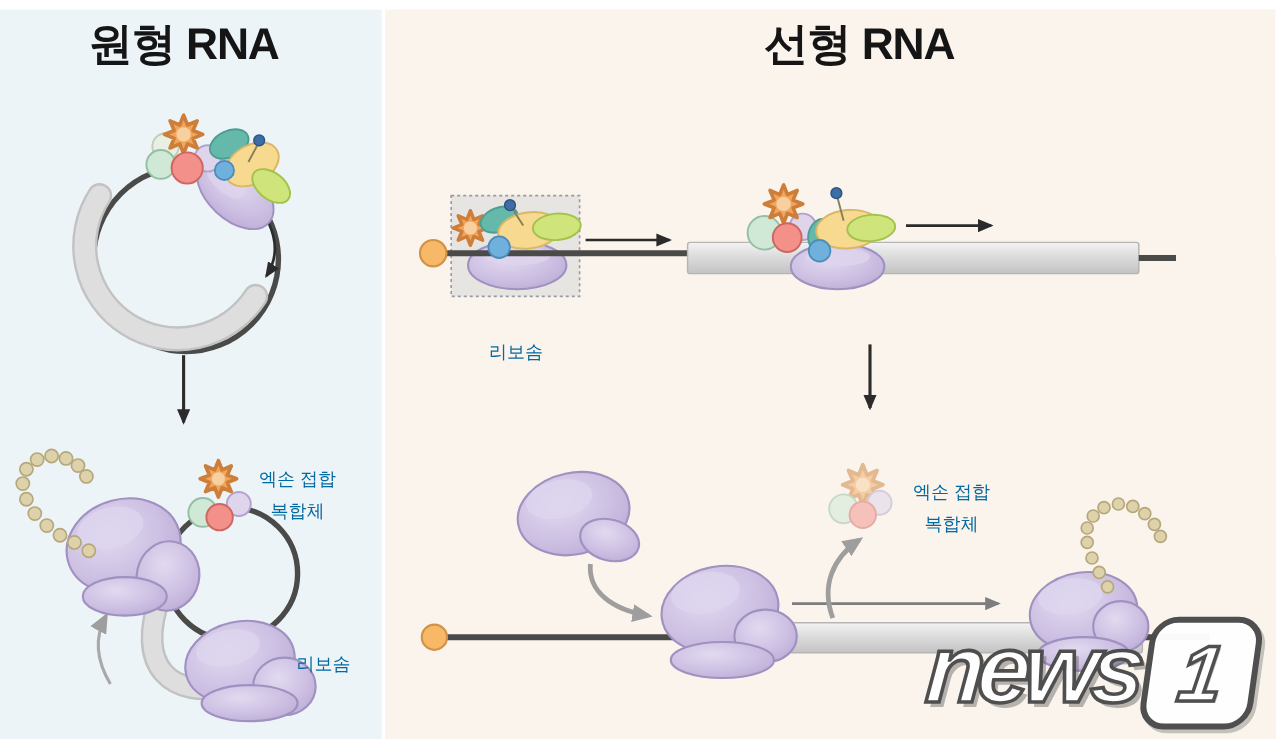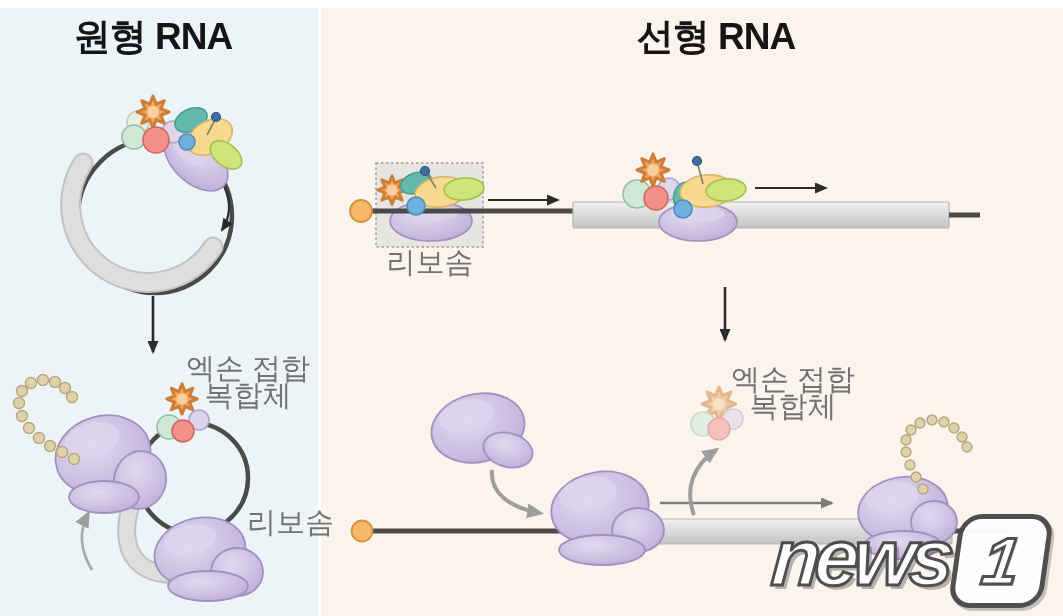--- a/index.html
+++ b/index.html
@@ -11,22 +11,22 @@
   .panel-left{left:0;width:318px;background:#edf4f8;}
   .panel-right{left:321px;right:0;background:#faf4ec;}
   .title{
     position:absolute;top:12px;font-size:37px;font-weight:700;color:#151515;
     letter-spacing:-1px;text-align:center;white-space:nowrap;
   }
   .title-left{left:0;width:306px;}
   .title-right{left:321px;width:710px;padding-left:40px;}
   svg.art{position:absolute;left:0;top:0;}
   .lbl{
-    position:absolute;color:#737373;font-size:29px;line-height:27px;
-    text-align:center;white-space:nowrap;
+    position:absolute;color:#0369a1;font-size:15px;line-height:27px;
+    text-align:center;white-space:nowrap;margin-top:31px;
   }
   .lbl-center{transform:translateX(-50%);}
   
   .news1{position:absolute;left:768px;top:498px;width:300px;height:115px;opacity:0.97;}
   .news-word{
     position:absolute;left:4px;top:20px;font-size:80px;line-height:1;font-weight:700;
     font-style:italic;color:#ffffff;letter-spacing:-6px;
     -webkit-text-stroke:3px #4a4a4a;
     text-shadow:4px 4px 0 rgba(90,90,90,0.45);
     transform:skewX(-4deg);

